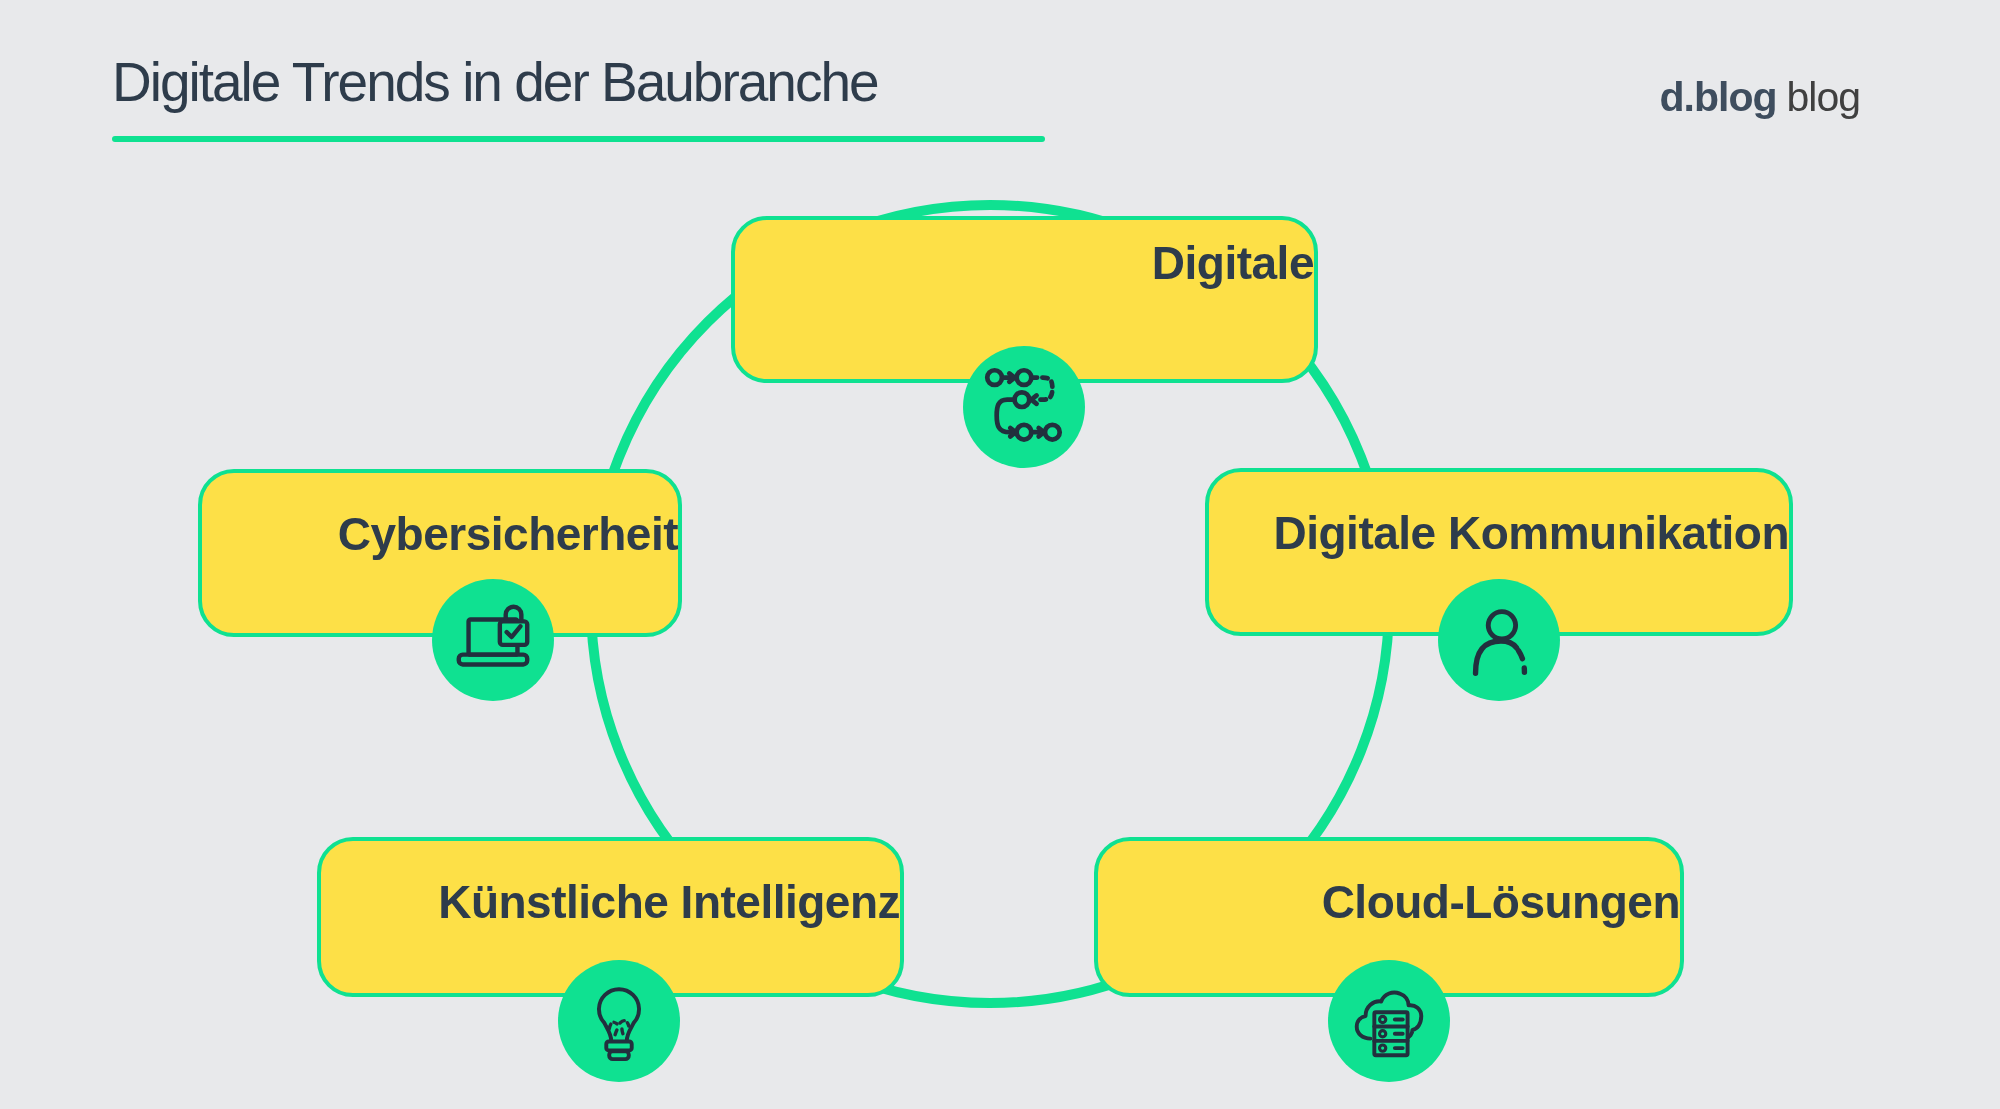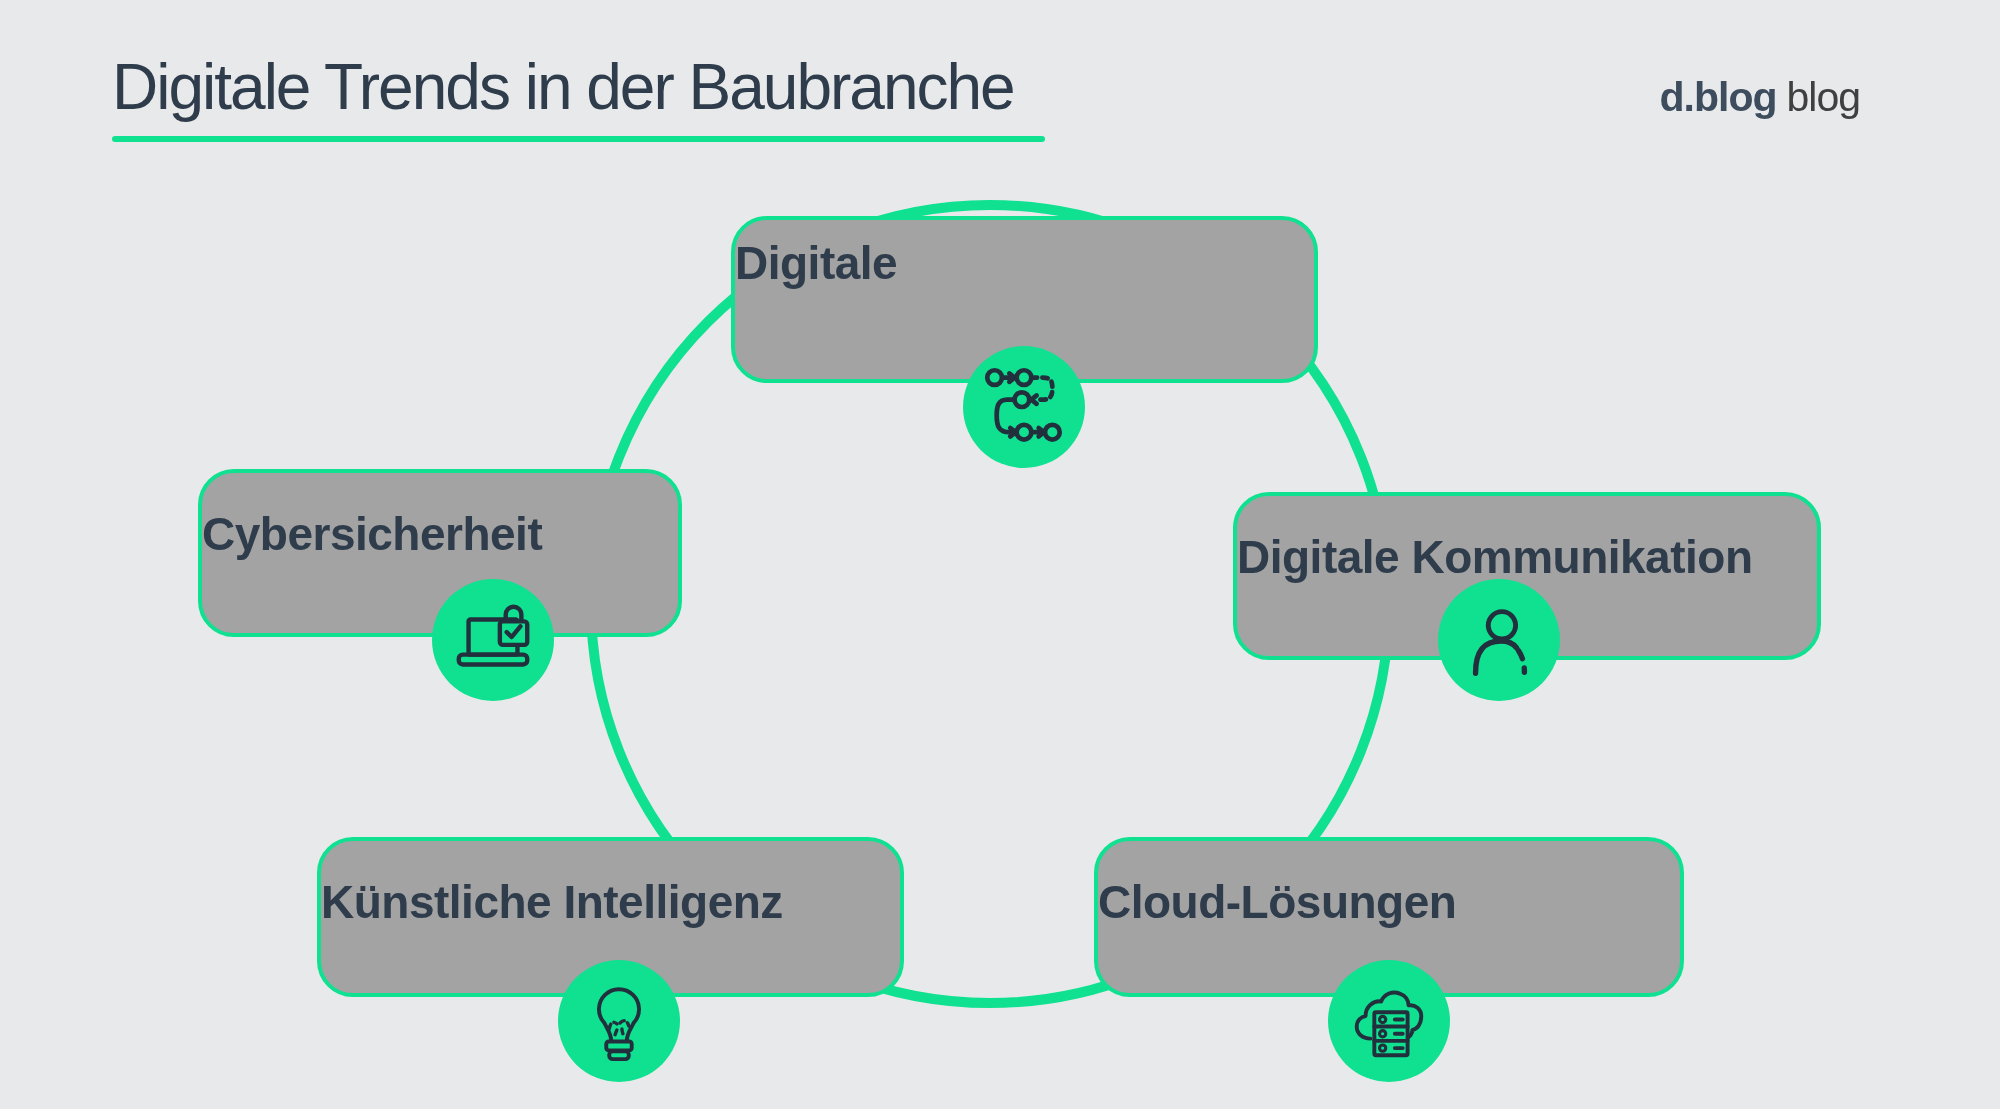--- a/index.html
+++ b/index.html
@@ -4,40 +4,40 @@
 <style>
   html,body{margin:0;padding:0;background:#dfe1e4;}
   .stage{
     position:relative;width:2000px;height:1109px;overflow:hidden;
     background:var(--background,#E8E9EB);
     font-family:"Liberation Sans",sans-serif;
   }
   
   .page-title{
     position:absolute;left:112px;top:50px;
-    font-size:64px;font-weight:400;letter-spacing:-2px;
+    font-size:55px;font-weight:400;letter-spacing:-2px;
     color:var(--text_dark,#31404F);white-space:nowrap;
   }
   .title-underline{
     position:absolute;left:112px;top:136px;width:933px;height:6px;
     background:var(--accent,#0FE191);border-radius:3px;
   }
   .logo{
     position:absolute;top:74px;right:140px;white-space:nowrap;
     font-size:41px;color:var(--logo,#3E4D5E);letter-spacing:-1px;
   }
   .logo .brand{font-weight:700;}
   .logo .suffix{font-weight:400;margin-left:10px;color:#404040;}
   
   .ring{position:absolute;left:0;top:0;}
   
   .node{
-    position:absolute;background:#a3a3a3;
+    position:absolute;background:#fde047;
     border:4px solid var(--accent,#0FE191);border-radius:36px;
-    box-sizing:border-box;text-align:left;z-index:2;
+    box-sizing:border-box;text-align:right;z-index:2;
   }
   .node-label{
     padding-top:34px;font-size:46px;font-weight:700;letter-spacing:-0.5px;
     color:var(--text_dark,#2E3C4B);line-height:55px;
   }
   .node-label.two-line{padding-top:16px;}
   
   .badge{
     position:absolute;width:122px;height:122px;border-radius:50%;
     background:var(--accent,#0FE191);z-index:3;
@@ -64,21 +64,21 @@
   <div class="node" style="left:731px;top:216px;width:587px;height:167px;">
     <div class="node-label two-line">
       <div>Digitale</div>
     </div>
   </div>
 
   <div class="node" style="left:198px;top:469px;width:484px;height:168px;">
     <div class="node-label">Cybersicherheit</div>
   </div>
 
-  <div class="node" style="left:1205px;top:492px;width:588px;height:168px;margin-left:28px;">
+  <div class="node" style="left:1205px;top:468px;width:588px;height:168px;">
     <div class="node-label">Digitale Kommunikation</div>
   </div>
 
   <div class="node" style="left:317px;top:837px;width:587px;height:160px;">
     <div class="node-label">Künstliche Intelligenz</div>
   </div>
 
   <div class="node" style="left:1094px;top:837px;width:590px;height:160px;">
     <div class="node-label">Cloud-Lösungen</div>
   </div>

